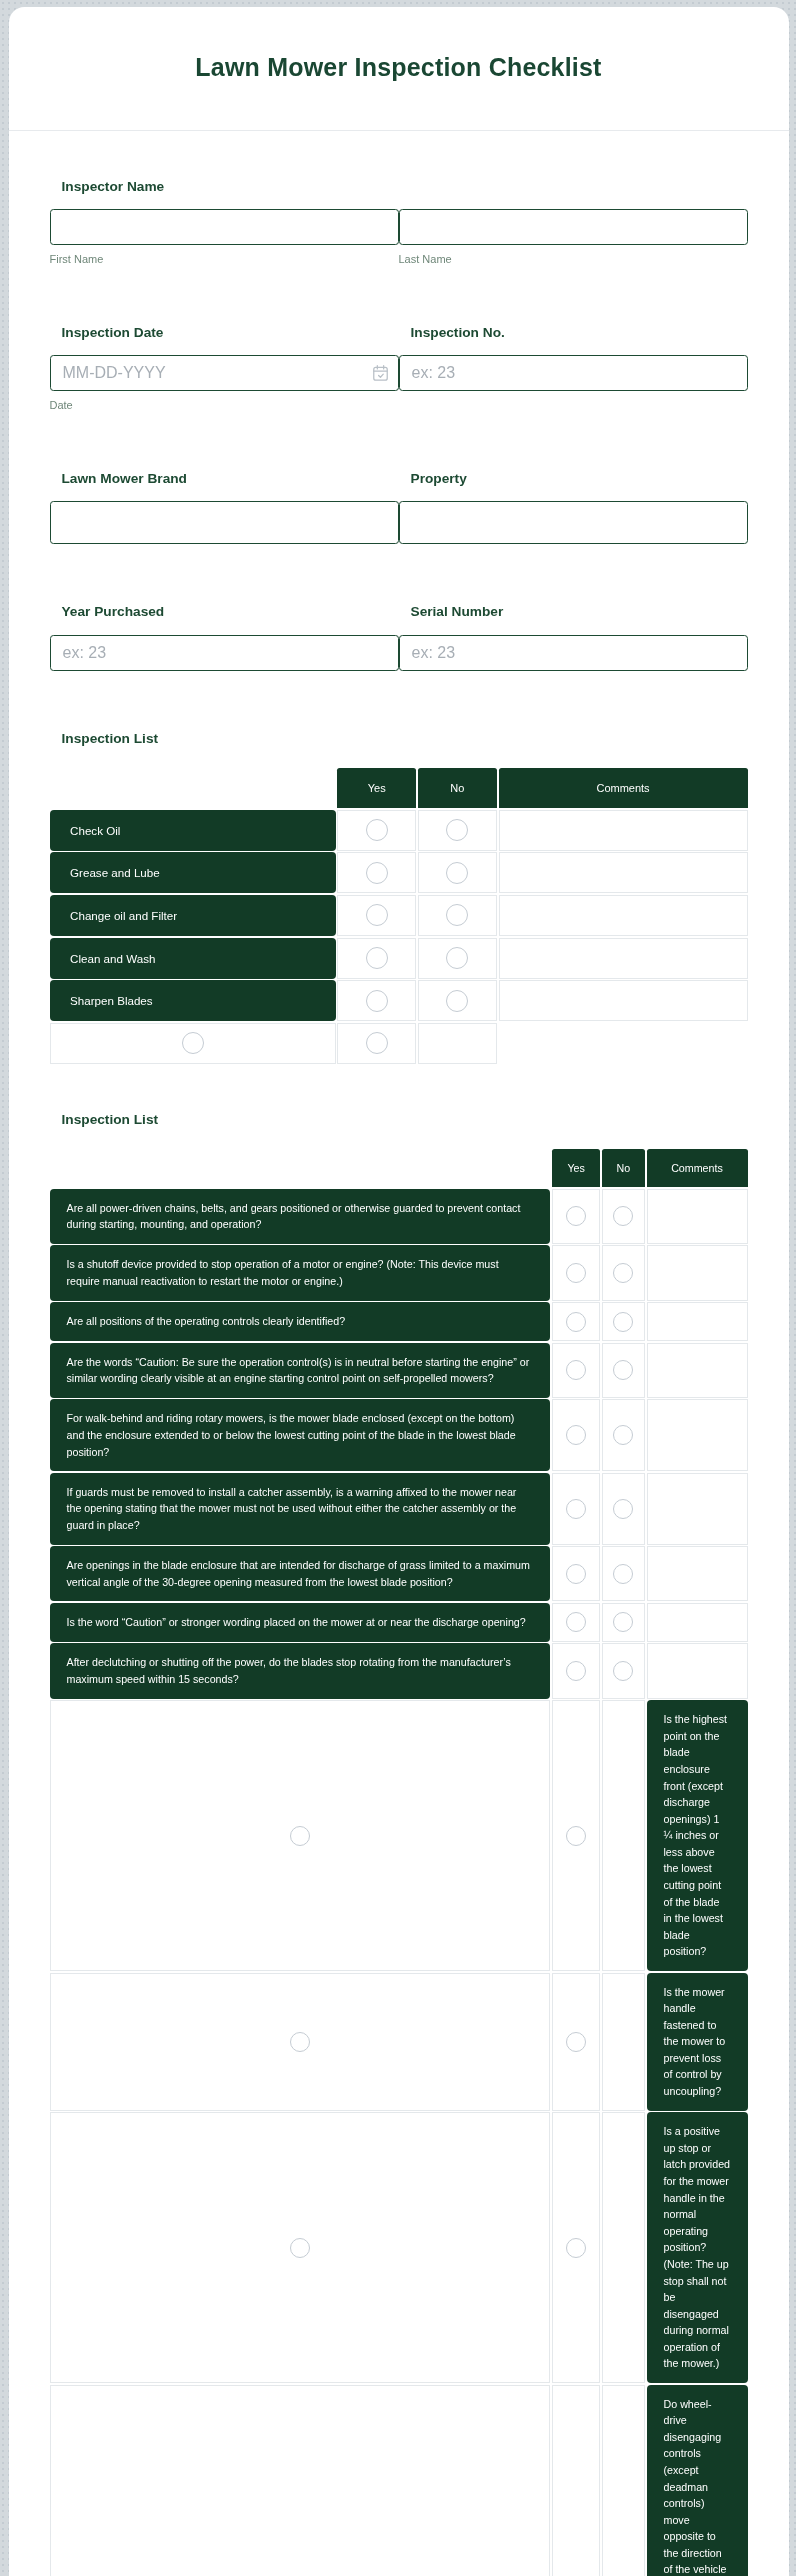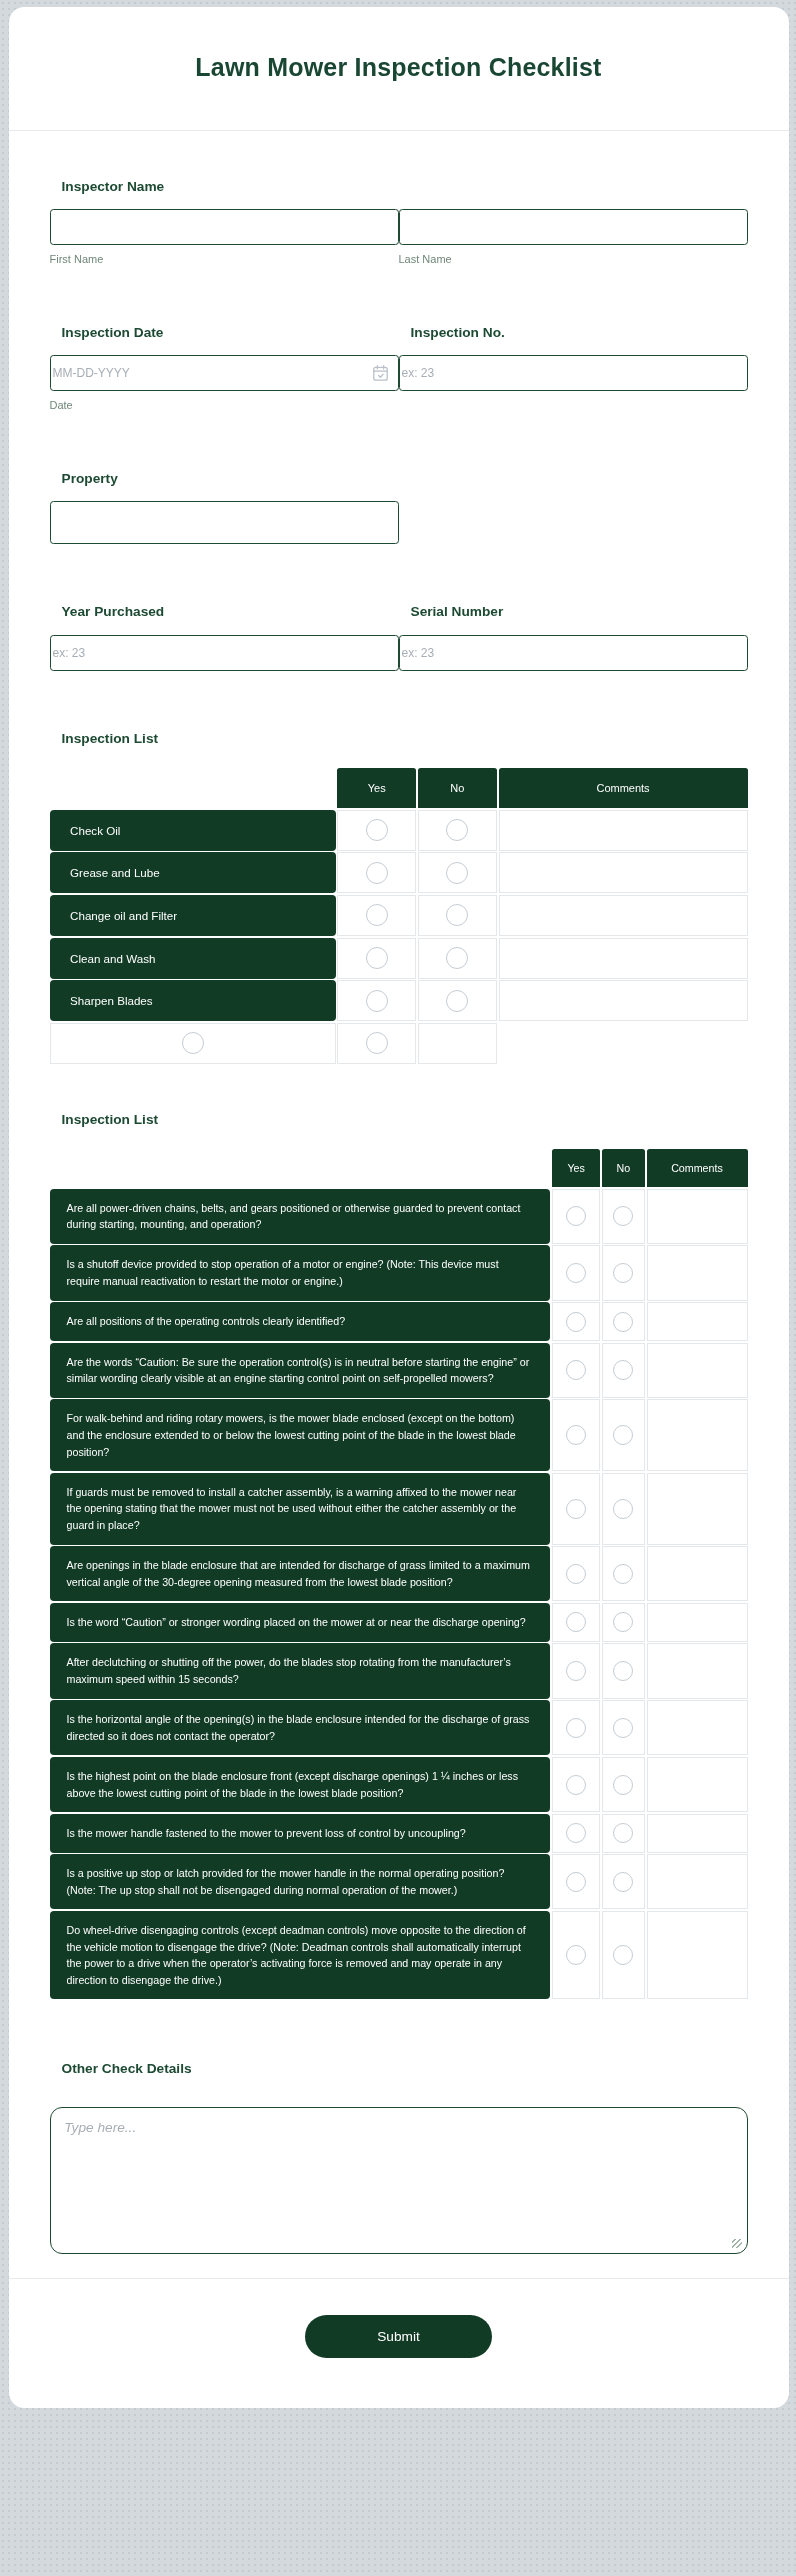--- a/index.html
+++ b/index.html
@@ -37,23 +37,23 @@
     font-weight: 700;
     color: #1d4a33;
     margin-bottom: 15.4px;
     margin-left: 12px;
   }
   .text-input, .date-input {
     width: 100%;
     height: 36px;
     border: 0.9px solid #1d4a33;
     border-radius: 3.4px;
-    padding: 0 2px;
+    padding: 0 12px;
     font-family: "Liberation Sans", sans-serif;
-    font-size: 12px;
+    font-size: 16px;
     color: #2c3345;
     background: #fff;
     outline: none;
   }
   .text-input.tall { height: 43px; }
   .text-input::placeholder, .date-input::placeholder, .textarea::placeholder { color: #a7aeb5; }
   .sublabel { margin-top: 7.7px; font-size: 11px; color: #6f8779; }
   .date-wrap { position: relative; }
   .date-wrap .cal-icon {
     position: absolute; right: 8.6px; top: 50%;
@@ -175,20 +175,24 @@
         <div class="sublabel">Date</div>
       </div>
       <div>
         <span class="field-label">Inspection No.</span>
         <input class="text-input" type="text" placeholder="ex: 23" style="">
       </div>
     </div>
 
     <div class="section two-col">
       <div>
+        <span class="field-label">Lawn Mower Brand</span>
+        <input class="text-input tall" type="text" value="" style="">
+      </div>
+      <div>
         <span class="field-label">Property</span>
         <input class="text-input tall" type="text" value="" style="">
       </div>
     </div>
 
     <div class="section two-col">
       <div>
         <span class="field-label">Year Purchased</span>
         <input class="text-input" type="text" placeholder="ex: 23" style="">
       </div>
@@ -343,21 +347,20 @@
 
         <div class="row-label">After declutching or shutting off the power, do the blades stop rotating from the manufacturer’s maximum speed within 15 seconds?</div>
         <div class="cell">
             <span class="radio"></span>
           </div>
         <div class="cell">
             <span class="radio"></span>
           </div>
         <div class="cell"></div>
 
-        <div class="row-label">Is the horizontal angle of the opening(s) in the blade enclosure intended for the discharge of grass directed so it does not contact the operator?</div>
         <div class="cell">
             <span class="radio"></span>
           </div>
         <div class="cell">
             <span class="radio"></span>
           </div>
         <div class="cell"></div>
 
         <div class="row-label">Is the highest point on the blade enclosure front (except discharge openings) 1 ¼ inches or less above the lowest cutting point of the blade in the lowest blade position?</div>
         <div class="cell">

